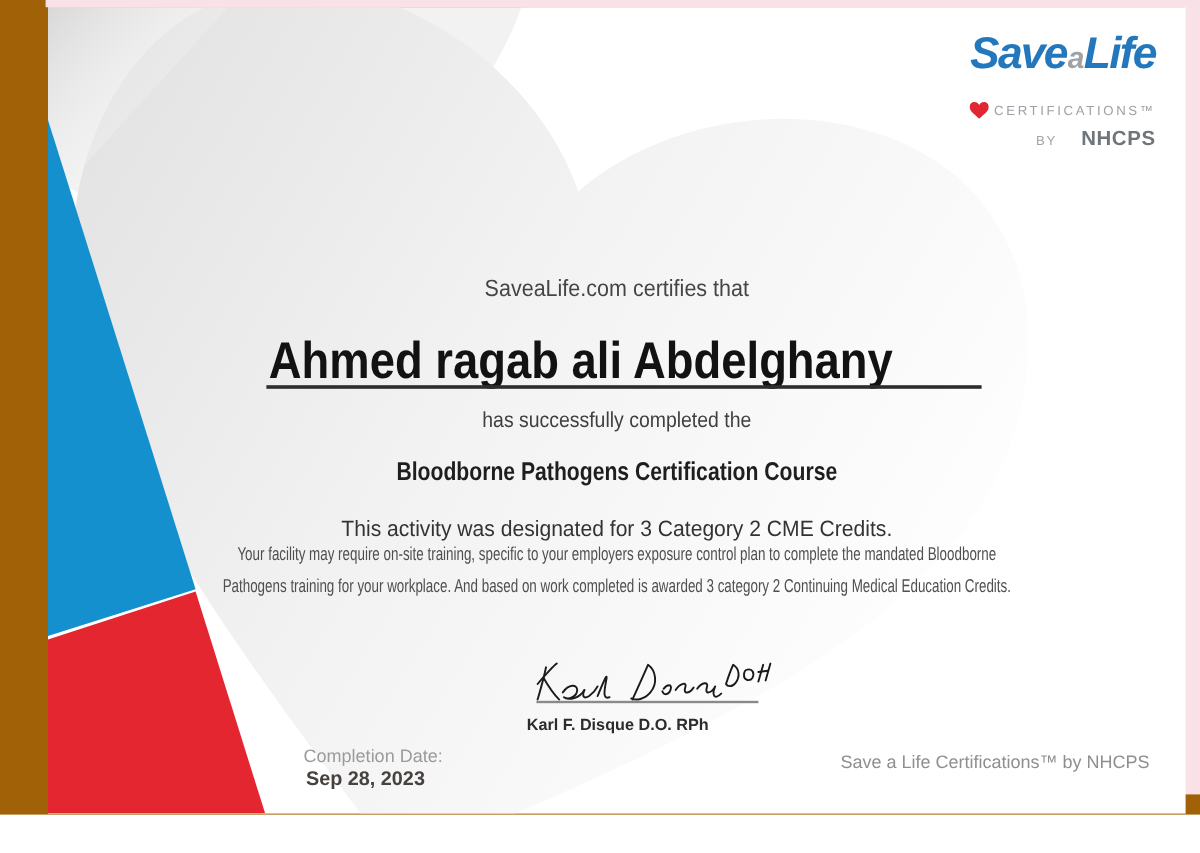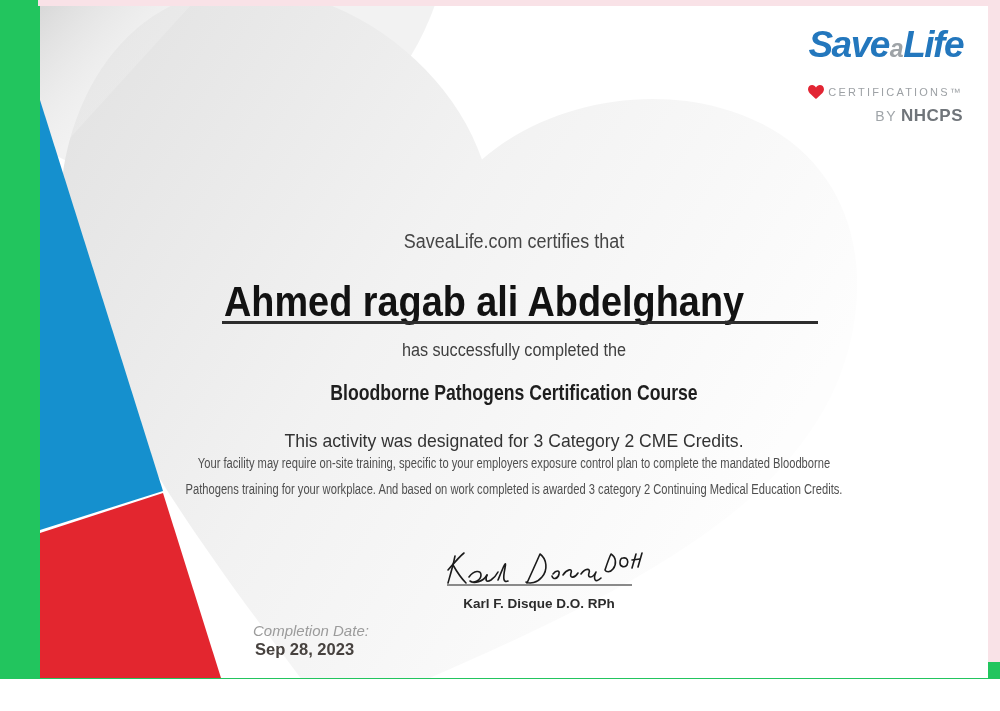--- a/index.html
+++ b/index.html
@@ -1,18 +1,18 @@
 <!DOCTYPE html>
 <html><head>
 <meta charset="utf-8">
 <style>
   html,body { margin:0; padding:0; }
   .page {
     position:relative; width:1000px; height:679px;
-    background:#22c55e; overflow:hidden;
+    background:#a16207; overflow:hidden;
     font-family:"Liberation Sans", sans-serif;
   }
   .pink-top   { position:absolute; left:38px; top:0; width:962px; height:6px; background:#F9E2E7; }
   .pink-right { position:absolute; right:0; top:0; width:13px; height:662px; background:#F9E2E7; }
   .bottom-rule{ position:absolute; left:0; top:705px; width:1000px; height:2px; background:#D7DADC; }
 
   .cert { position:absolute; left:40px; top:6px; width:948px; height:672px; background:#fff; overflow:hidden; }
   .bg-art { position:absolute; left:0; top:0; }
 
   .abs { position:absolute; }
@@ -34,34 +34,34 @@
 
   .completed { top:334px; font-size:18px; color:#3F3F3F; transform:scaleX(0.9); transform-origin:50% 50%; }
   .course    { top:375px; font-size:21.5px; font-weight:bold; color:#1E1E1E; transform:scaleX(0.82); transform-origin:50% 50%; }
   .credits   { top:424px; font-size:18.5px; color:#333333; transform:scaleX(0.95); transform-origin:50% 50%; }
 
   .body-par { top:444px; font-size:15.5px; color:#4F4F4F; line-height:26px; }
   .body-par .bline { transform:scaleX(0.72); transform-origin:50% 50%; white-space:nowrap; }
 
   .sig-svg  { left:395px; top:538px; }
   .sig-line { left:407px; top:578px; width:185px; height:2px; background:#8A8A8A; }
-  .signer   { left:399px; top:590px; width:200px; text-align:center; font-size:13.5px; font-weight:bold; color:#2C2C2C; }
+  .signer   { left:399px; top:590px; width:200px; text-align:left; font-size:13.5px; font-weight:bold; color:#2C2C2C; }
 
-  .comp-label { left:213px; top:616px; font-size:15px; color:#9B9B9B;font-style:italic; }
+  .comp-label { left:213px; top:616px; font-size:15px; color:#9B9B9B; }
   .comp-date  { left:215px; top:634px; font-size:16.5px; font-weight:bold; color:#47423F; }
   .footer-right { right:30px; top:621px; font-size:15px; color:#8F8F8F; }
 
   .logo { right:25px; top:20px; text-align:right; line-height:1; }
   .logo-line1 { font-style:italic; font-weight:bold; font-size:37px; letter-spacing:-1.5px; white-space:nowrap; }
   .logo-save, .logo-life { color:#2377BD; }
   .logo-a { color:#9EA3A7; font-size:25px; margin:0 1px; }
   .logo-line2 { margin-top:22px; font-size:11px; letter-spacing:2.2px; color:#9DA1A5; white-space:nowrap; }
   .logo-line2 svg { vertical-align:-3px; margin-right:4px; }
   .logo-line3 { margin-top:8px; white-space:nowrap; }
-  .logo-by  { font-size:14px; letter-spacing:1.5px; color:#A0A5A9; margin-right:4px;padding-left:44px; }
+  .logo-by  { font-size:11px; letter-spacing:1.5px; color:#A0A5A9; margin-right:20px;padding-left:44px; }
   .logo-org { font-size:17px; font-weight:bold; letter-spacing:0.5px; color:#70757A; }
 </style>
 </head>
 <body>
 
 <div class="page">
   <div class="pink-top"></div>
   <div class="pink-right"></div>
   <div class="bottom-rule"></div>
 
@@ -132,15 +132,16 @@
         <path d="M201,10 L197,24"></path>
         <path d="M197,16 L205,15"></path>
         <path d="M207,9 L203,23"></path>
       </g>
     </svg>
     <div class="abs sig-line"></div>
     <div class="abs signer">Karl F. Disque D.O. RPh</div>
 
     <div class="abs comp-label">Completion Date:</div>
     <div class="abs comp-date">Sep 28, 2023</div>
+    <div class="abs footer-right">Save a Life Certifications™ by NHCPS</div>
 
   </div>
 </div>
 
 </body></html>

